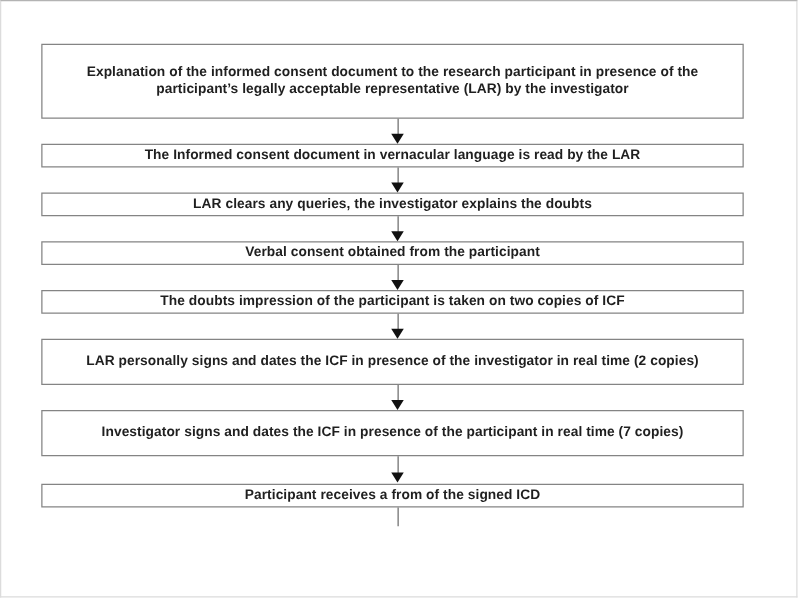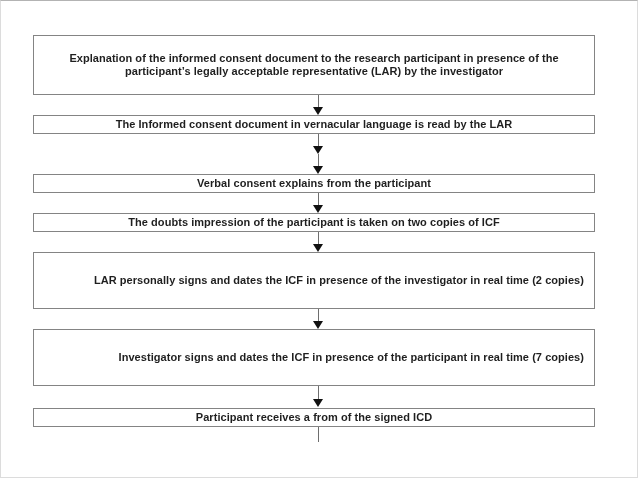--- a/index.html
+++ b/index.html
@@ -44,21 +44,21 @@
     font-weight: 600;
     text-align: center;
     display: flex;
     align-items: center;
     justify-content: center;
     padding: 2px 10px;
     letter-spacing: 0.05px;
   }
 
   .node-lines1 { height: 19px; }
-  .node-lines2 { height: 57px; text-align: right; }
+  .node-lines2 { height: 37px; }
   .node-lines3 { height: 60px; text-align: center; }
 
   .node-text {
     display: block;
     width: 100%;
   }
 
   .connector {
     position: relative;
     height: 20px;
@@ -105,28 +105,31 @@
 
     <div class="node node-lines1">
       <span class="node-text">The Informed consent document in vernacular language is read by the LAR</span>
     </div>
 
     <div class="connector">
       <span class="stem"></span>
       <span class="head"></span>
     </div>
 
+    <div class="node node-lines1">
+      <span class="node-text">LAR clears any queries, the investigator explains the doubts</span>
+    </div>
 
     <div class="connector">
       <span class="stem"></span>
       <span class="head"></span>
     </div>
 
     <div class="node node-lines1">
-      <span class="node-text">Verbal consent explains from the participant</span>
+      <span class="node-text">Verbal consent obtained from the participant</span>
     </div>
 
     <div class="connector">
       <span class="stem"></span>
       <span class="head"></span>
     </div>
 
     <div class="node node-lines1">
       <span class="node-text">The doubts impression of the participant is taken on two copies of ICF</span>
     </div>

